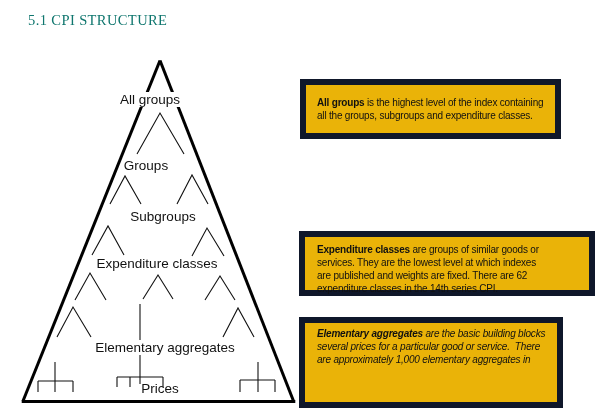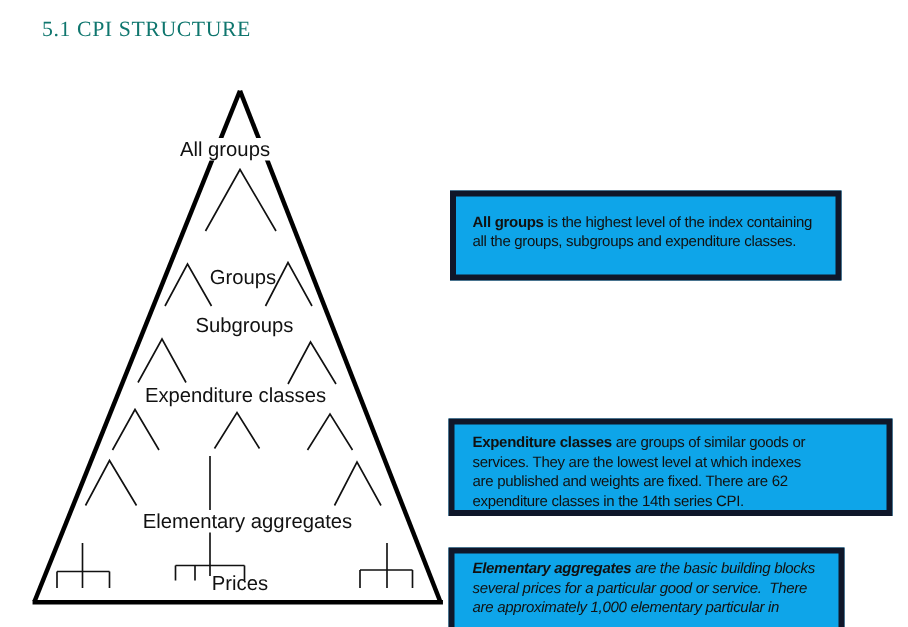--- a/index.html
+++ b/index.html
@@ -16,29 +16,29 @@
     font-family:"Liberation Serif", serif;
     font-size:14.5px; letter-spacing:0.4px; color:#0f766e;
   }
   svg.lines { position:absolute; left:0; top:0; }
 
   .plabel {
     position:absolute; transform:translateX(-50%);
     font-size:13.5px; line-height:15px; white-space:nowrap; color:#111;
   }
   .lb0 { left:150px; top:92px;  background:#fff; padding:0 3px; }
-  .lb1 { left:162px; top:158px;margin-top:19px; }
+  .lb1 { left:146px; top:158px; }
   .lb2 { left:163px; top:209px; }
   .lb3 { left:157px; top:256px; }
   .lb4 { left:165px; top:340px; background:#fff; padding:0 4px; }
   .lb5 { left:160px; top:381px; }
 
   .callout {
     position:absolute; box-sizing:border-box;
-    border:4px solid #0f172a; background:#0ea5e9;margin-top:48px;
+    border:6px solid #0f172a; background:#eab308;
   }
   .cb0 { left:300px; top:79px;  width:261px; height:60px; padding:12px 8px 0 11px; }
   .cb1 { left:299px; top:231px; width:296px; height:65px; padding:7px 8px 0 12px; }
   .cb2 { left:299px; top:317px; width:264px; height:91px; padding:5px 8px 0 12px;font-style:italic; }
   .tline {
     font-size:10px; line-height:12.9px; letter-spacing:-0.2px;
     white-space:pre; color:#111;
   }
   .tline b { font-weight:700; }
 </style>
@@ -93,14 +93,14 @@
   </div>
 <div class="callout cb1">
     <div class="tline"><b>Expenditure classes</b> are groups of similar goods or</div>
     <div class="tline">services. They are the lowest level at which indexes</div>
     <div class="tline">are published and weights are fixed. There are 62</div>
     <div class="tline">expenditure classes in the 14th series CPI.</div>
   </div>
 <div class="callout cb2">
     <div class="tline"><b>Elementary aggregates</b> are the basic building blocks</div>
     <div class="tline">several prices for a particular good or service.  There</div>
-    <div class="tline">are approximately 1,000 elementary particular in</div>
+    <div class="tline">are approximately 1,000 elementary aggregates in</div>
   </div>
 
 </body></html>

